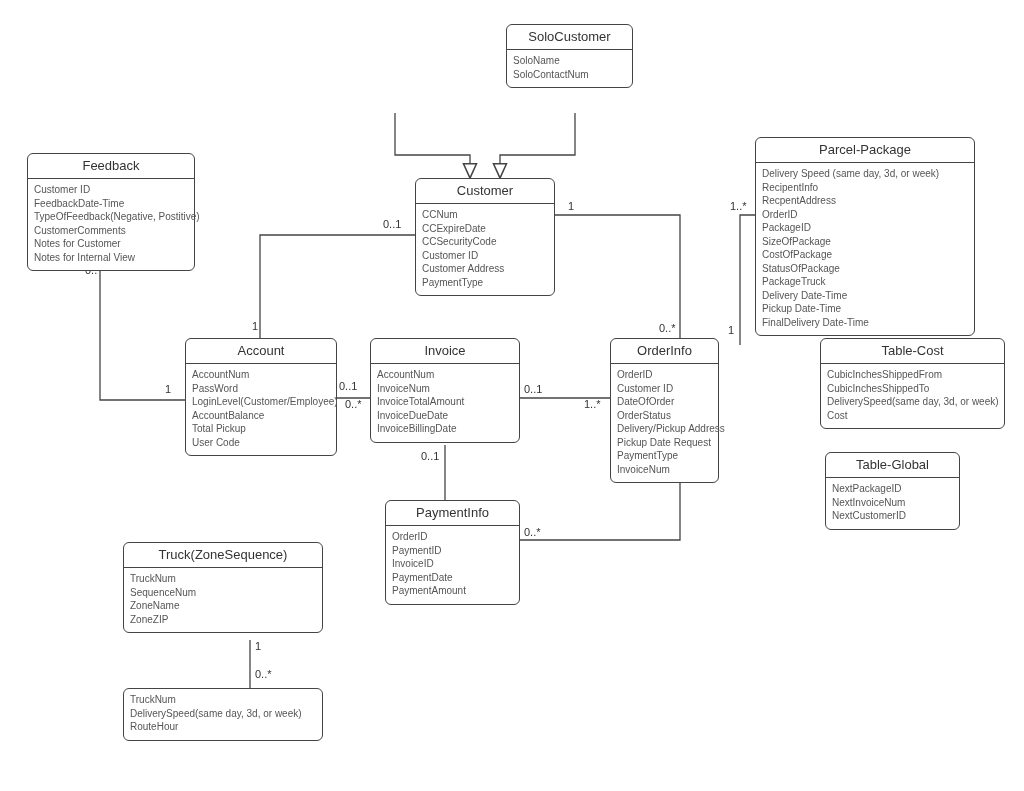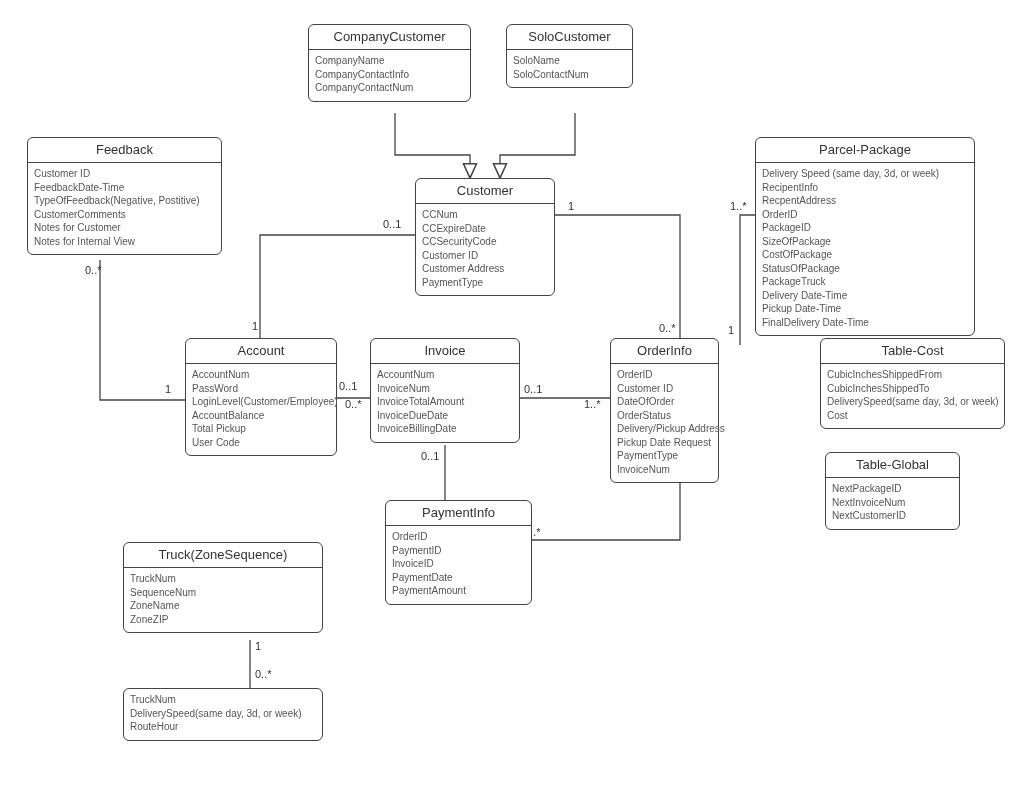--- a/index.html
+++ b/index.html
@@ -59,38 +59,30 @@
   <div class="mult" style="left:421px;top:450px">0..1</div>
   <div class="mult" style="left:524px;top:526px">0..*</div>
   <div class="mult" style="left:660px;top:470px">0..1</div>
   <div class="mult" style="left:568px;top:200px">1</div>
   <div class="mult" style="left:659px;top:322px">0..*</div>
   <div class="mult" style="left:728px;top:324px">1</div>
   <div class="mult" style="left:730px;top:200px">1..*</div>
   <div class="mult" style="left:255px;top:640px">1</div>
   <div class="mult" style="left:255px;top:668px">0..*</div>
 
-  <div class="cls" style="left:308px;top:24px;width:163px">
-    <div class="title">CompanyCustomer</div>
-    <div class="attrs">
-        <div>CompanyName</div>
-        <div>CompanyContactInfo</div>
-        <div>CompanyContactNum</div>
-      </div>
-  </div>
 
   <div class="cls" style="left:506px;top:24px;width:127px">
     <div class="title">SoloCustomer</div>
     <div class="attrs">
         <div>SoloName</div>
         <div>SoloContactNum</div>
       </div>
   </div>
 
-  <div class="cls" style="left:27px;top:137px;width:195px">
+  <div class="cls" style="left:27px;top:153px;width:168px">
     <div class="title">Feedback</div>
     <div class="attrs">
         <div>Customer ID</div>
         <div>FeedbackDate-Time</div>
         <div>TypeOfFeedback(Negative, Postitive)</div>
         <div>CustomerComments</div>
         <div>Notes for Customer</div>
         <div>Notes for Internal View</div>
       </div>
   </div>
@@ -174,21 +166,21 @@
 
   <div class="cls" style="left:825px;top:452px;width:135px">
     <div class="title">Table-Global</div>
     <div class="attrs">
         <div>NextPackageID</div>
         <div>NextInvoiceNum</div>
         <div>NextCustomerID</div>
       </div>
   </div>
 
-  <div class="cls" style="left:385px;top:500px;width:147px">
+  <div class="cls" style="left:385px;top:500px;width:135px">
     <div class="title">PaymentInfo</div>
     <div class="attrs">
         <div>OrderID</div>
         <div>PaymentID</div>
         <div>InvoiceID</div>
         <div>PaymentDate</div>
         <div>PaymentAmount</div>
       </div>
   </div>
 

